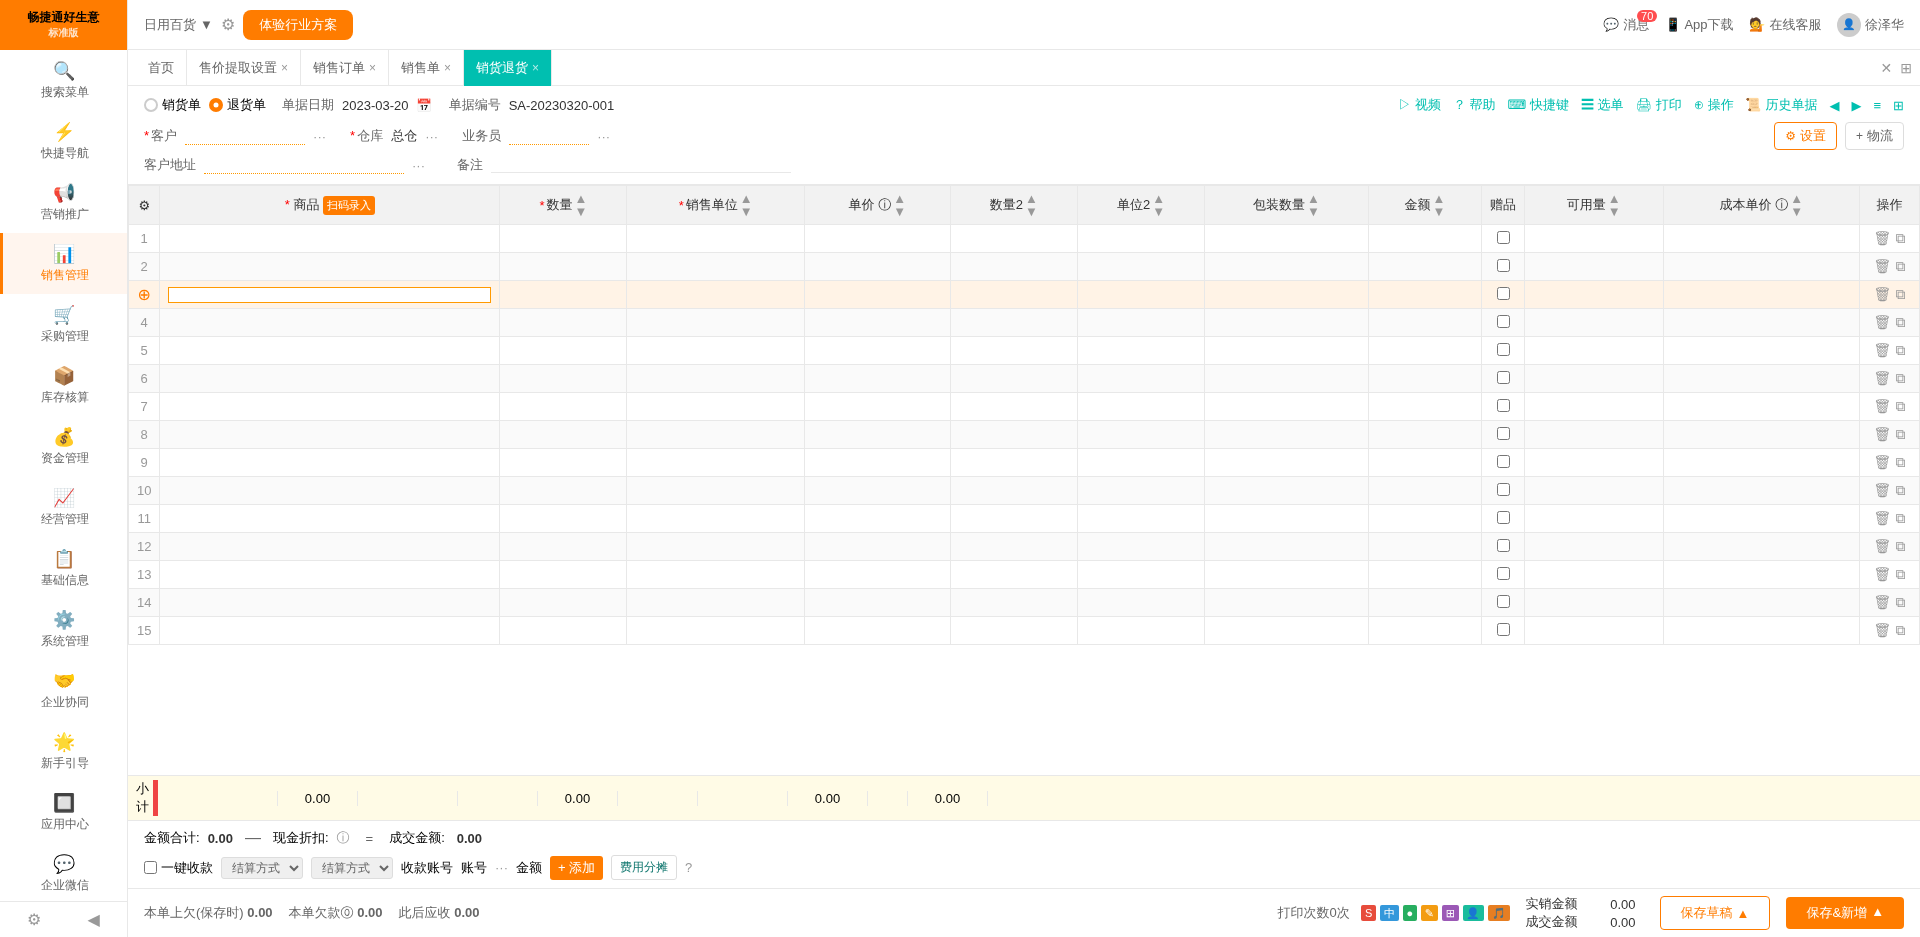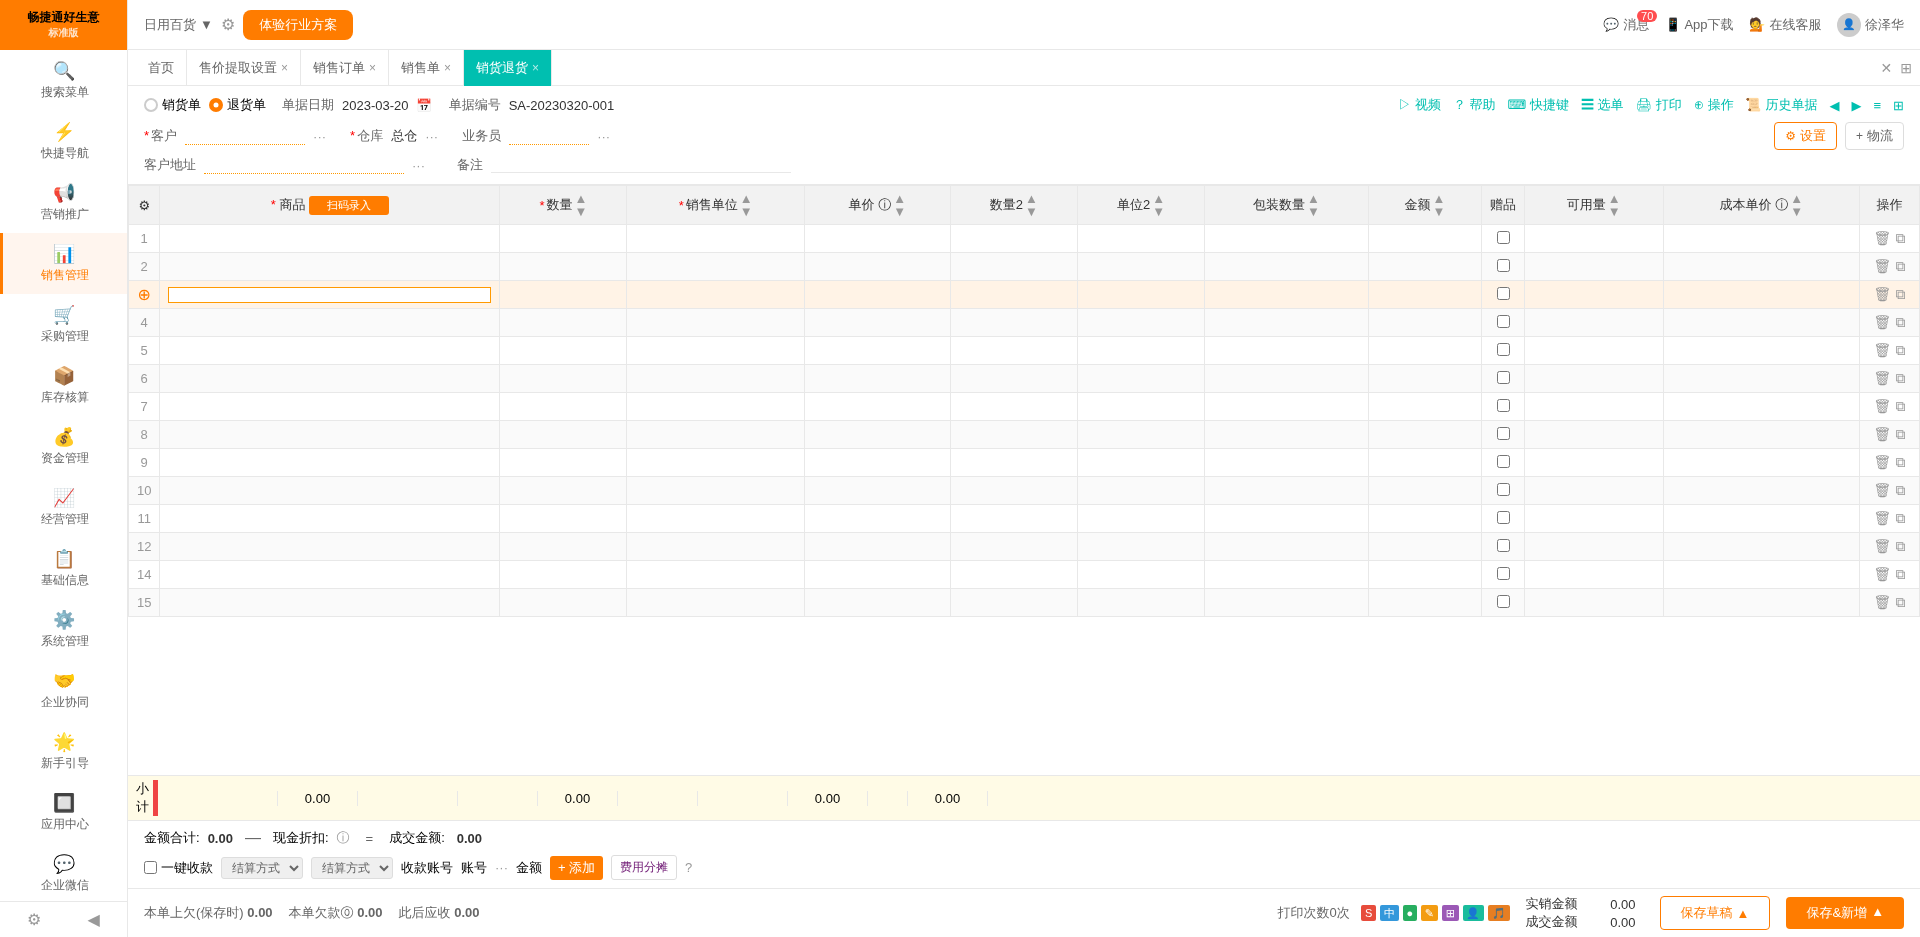--- a/index.html
+++ b/index.html
@@ -69,38 +69,38 @@
     
     .grid-area { flex: 1; display: flex; flex-direction: column; overflow: hidden; }
     .grid-table-wrapper { flex: 1; overflow: auto; }
     .grid-table { width: 100%; border-collapse: collapse; font-size: 12px; }
     .grid-table th { background: #f2f2f2; padding: 6px 8px; text-align: center; border: 1px solid #e8e8e8; font-weight: normal; color: #333; white-space: nowrap; position: sticky; top: 0; z-index: 2; }
     .grid-table td { padding: 3px 8px; border: 1px solid #e8e8e8; text-align: center; color: #333; height: 28px; }
     .grid-table tr:nth-child(even) td { background: #fafafa; }
     .grid-table tr.highlight td { background: #fff3e6; }
     .grid-table td.row-num { color: #999; width: 30px; }
     .gear-col { width: 30px; background: #f2f2f2; }
-    .scan-btn { background: #ff7c00; color: #fff; border: none; border-radius: 3px; padding: 2px 18px; font-size: 11px; cursor: pointer; }
+    .scan-btn { background: #ff7c00; color: #fff; border: none; border-radius: 3px; padding: 2px 4px; font-size: 11px; cursor: pointer; }
     .col-sortable { display: flex; align-items: center; justify-content: center; gap: 2px; }
     .sort-arrows { display: flex; flex-direction: column; font-size: 8px; color: #999; line-height: 1; }
     .checkbox-cell { width: 30px; }
     .action-cell { width: 60px; }
     .action-icons { display: flex; gap: 4px; justify-content: center; }
     .icon-btn { cursor: pointer; color: #999; font-size: 14px; }
 
     
     .bottom-form { padding: 8px 16px; border-top: 1px solid #e8e8e8; background: #fff; }
     .bottom-row1 { display: flex; align-items: center; gap: 8px; font-size: 13px; margin-bottom: 8px; }
     .discount-eq { color: #666; }
     .deal-amount { color: #333; font-weight: bold; }
     .bottom-row2 { display: flex; align-items: center; gap: 8px; }
     .bottom-checkbox { display: flex; align-items: center; gap: 4px; }
     .bottom-select { border: 1px solid #ddd; border-radius: 3px; padding: 2px 6px; font-size: 12px; color: #666; }
     .add-btn { background: #ff7c00; color: #fff; border: none; border-radius: 3px; padding: 3px 8px; cursor: pointer; font-size: 12px; }
-    .fendai-btn { background: #fff; border: 1px solid #ddd; border-radius: 3px; padding: 3px 8px; cursor: pointer; font-size: 12px; color: #701a75; }
+    .fendai-btn { background: #fff; border: 1px solid #ddd; border-radius: 3px; padding: 3px 8px; cursor: pointer; font-size: 12px; color: #0f766e; }
     .save-draft-btn { background: #fff; border: 1px solid #ff7c00; color: #ff7c00; border-radius: 4px; padding: 7px 20px; cursor: pointer; font-size: 13px; display: flex; align-items: center; gap: 4px; }
     .save-new-btn { background: #ff7c00; color: #fff; border: none; border-radius: 4px; padding: 7px 20px; cursor: pointer; font-size: 13px; display: flex; gap: 4px; }
 
     .info-row { display: flex; align-items: center; gap: 32px; margin-top: 4px; }
 
     .bottom-full { border-top: 1px solid #e8e8e8; }
     .bottom-actions { display: flex; align-items: center; justify-content: space-between; padding: 6px 16px; background: #fff; }
     .bottom-info { display: flex; gap: 16px; font-size: 12px; color: #666; }
   </style>
 </head>
@@ -610,20 +610,40 @@
       <td></td>
       <td class="action-cell">
         <div class="action-icons">
           <span class="icon-btn">🗑</span>
           <span class="icon-btn">⧉</span>
         </div>
       </td>
     </tr>
               <tr>
       <td class="row-num">12</td>
+      <td></td>
+      <td></td>
+      <td></td>
+      <td></td>
+      <td></td>
+      <td></td>
+      <td></td>
+      <td></td>
+      <td class="checkbox-cell"><input type="checkbox" style=""></td>
+      <td></td>
+      <td></td>
+      <td class="action-cell">
+        <div class="action-icons">
+          <span class="icon-btn">🗑</span>
+          <span class="icon-btn">⧉</span>
+        </div>
+      </td>
+    </tr>
+              <tr>
+      <td class="row-num">13</td>
       <td></td>
       <td></td>
       <td></td>
       <td></td>
       <td></td>
       <td></td>
       <td></td>
       <td></td>
       <td class="checkbox-cell"><input type="checkbox" style=""></td>
       <td></td>

